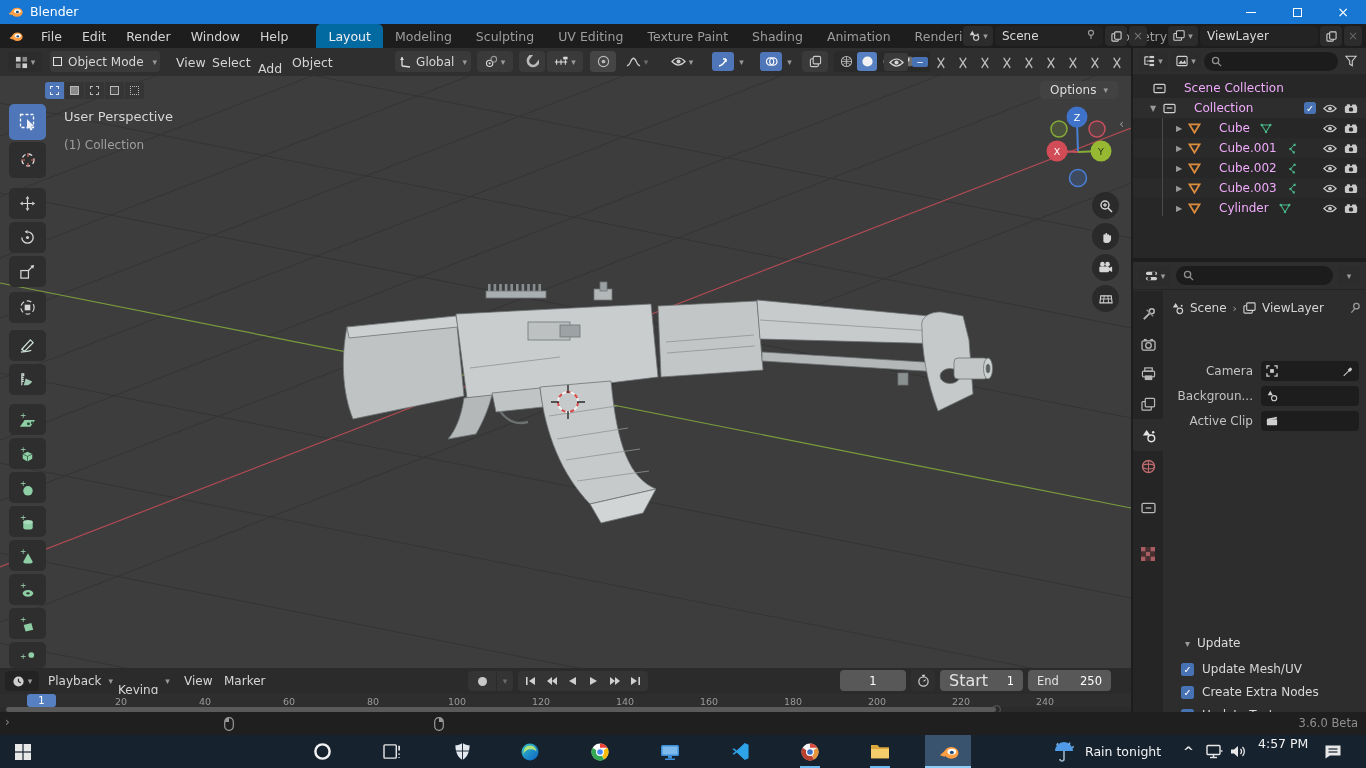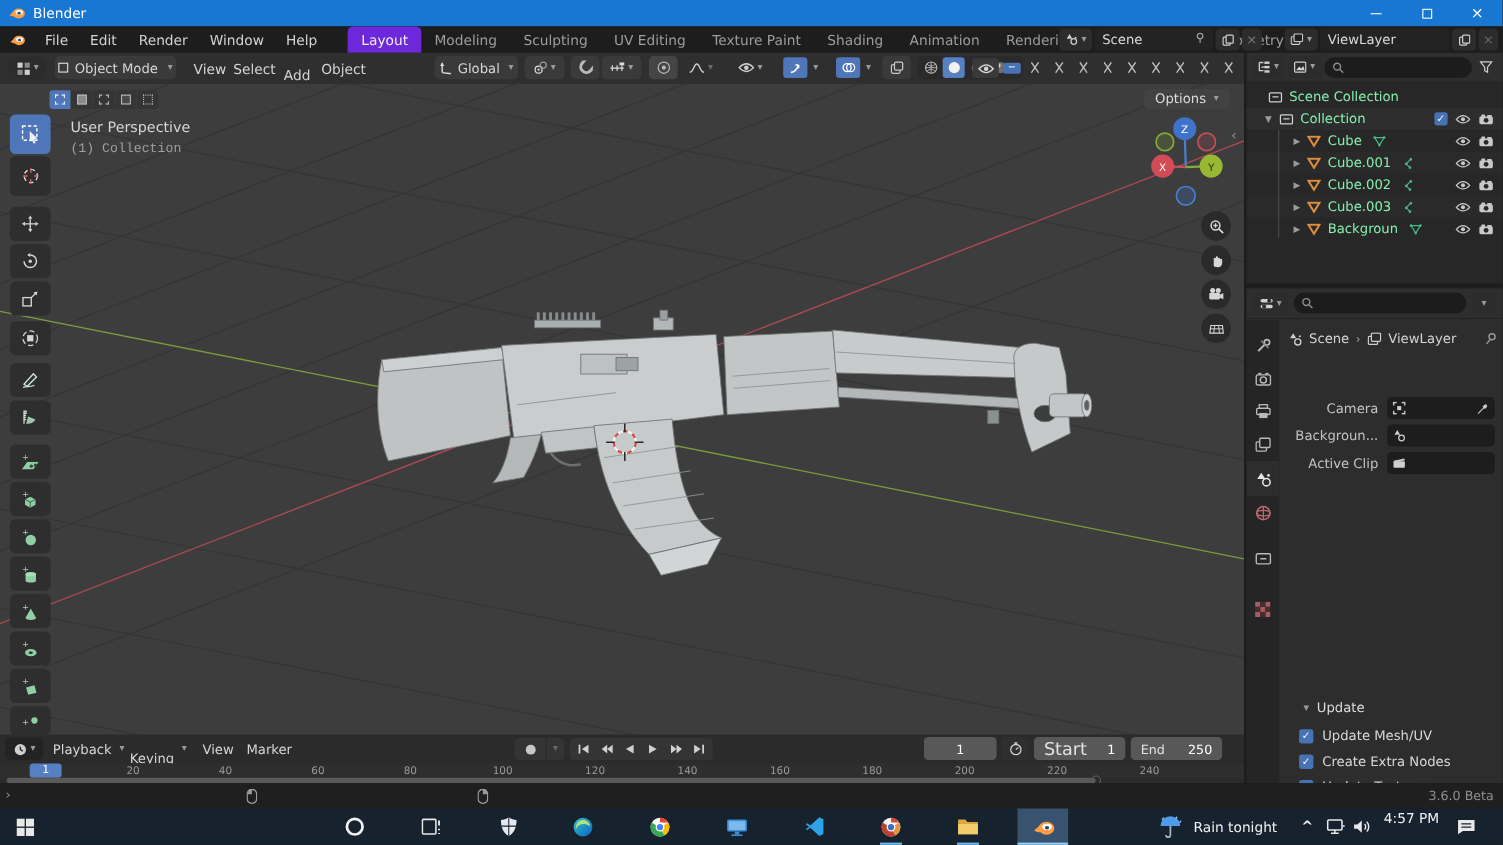--- a/index.html
+++ b/index.html
@@ -6,38 +6,38 @@
   html,body { width:1366px; height:768px; overflow:hidden; background:#1d1d1d;
     font-family:"DejaVu Sans","Liberation Sans",sans-serif; }
   .r { position:absolute; }
   .flex { display:flex; align-items:center; }
   .txt { color:#d6d6d6; font-size:12.5px; white-space:nowrap; }
   .dim { color:#9d9d9d; }
   .chev { color:#9a9a9a; font-size:9px; margin-left:3px; }
   .btn { background:#3a3a3a; border-radius:4px; display:flex; align-items:center; justify-content:center; }
   .menu-item { padding:0 10px; height:24px; display:flex; align-items:center; color:#d4d4d4; font-size:12.5px; cursor:default; }
   .tab { padding:0 12px; height:24px; display:flex; align-items:center; color:#9d9d9d; font-size:12.5px; white-space:nowrap; }
-  .tab.active { background:#6d28d9; color:#f0f0f0; border-radius:5px 5px 0 0; }
+  .tab.active { background:#0369a1; color:#f0f0f0; border-radius:5px 5px 0 0; }
   .field { background:#232323; border-radius:4px; height:20px; display:flex; align-items:center; padding:0 7px; color:#dadada; font-size:12px; }
   .icon-btn { background:#2c2c2c; border-radius:4px; height:20px; display:flex; align-items:center; justify-content:center; padding:0 4px; }
   .cb { width:13px; height:13px; background:#4772b3; border-radius:2.5px; color:#fff; font-size:9.5px;
     display:flex; align-items:center; justify-content:center; flex:none; }
   .eye-cam { display:flex; gap:7px; margin-left:auto; align-items:center; }
   .tick { position:absolute; width:40px; text-align:center; color:#9a9a9a; font-size:9.5px; top:2px; }
   .tick:nth-of-type(1){left:101px}.tick:nth-of-type(2){left:185px}.tick:nth-of-type(3){left:269px}
   .tick:nth-of-type(4){left:353px}.tick:nth-of-type(5){left:437px}.tick:nth-of-type(6){left:521px}
   .tick:nth-of-type(7){left:605px}.tick:nth-of-type(8){left:689px}.tick:nth-of-type(9){left:773px}
   .tick:nth-of-type(10){left:857px}.tick:nth-of-type(11){left:941px}.tick:nth-of-type(12){left:1025px}
   .tool-btn { position:absolute; left:9px; width:37px; height:31px; background:#2e2e2e; border-radius:5px;
     display:flex; align-items:center; justify-content:center; }
   .tool-btn.active { background:#4f76b8; }
   .xg { color:#bdbdbd; font-size:13px; transform:scaleY(1.45); display:inline-block; width:22px; text-align:center; }
   .tb-cell { position:absolute; top:0; width:46px; height:33px; display:flex; align-items:center; justify-content:center; }
   .o-row { display:flex; align-items:center; height:20px; padding-right:8px; }
-  .o-name { color:#86efac; font-size:12px; margin-left:6px; white-space:nowrap; }
+  .o-name { color:#f0abfc; font-size:12px; margin-left:18px; white-space:nowrap; }
   .tri { color:#9a9a9a; font-size:8px; width:12px; text-align:center; flex:none; }
   input { outline:none; }
 </style>
 </head>
 <body>
 
 <div class="r flex" style="left:0;top:0;width:1366px;height:24px;background:#1877d2;">
   <span class="r" style="left:7px;top:4px;">
     <svg width="16" height="15" viewBox="0 0 20 18">
         <path d="M2,12 L9,5.5 L13,7 L6,13.5 Z" fill="#ff9e42"></path>
@@ -404,21 +404,21 @@
     <span class="flex" style="width:19px;height:17px;background:#353535;justify-content:center;">
         <span style="width:9px;height:9px;border:1px solid #b9b9b9;display:inline-block;background:#4a4a4a;"></span>
       </span>
     <span class="flex" style="width:19px;height:17px;background:#353535;border-radius:0 3px 3px 0;justify-content:center;">
         <span style="width:9px;height:9px;border:1px dotted #b9b9b9;display:inline-block;"></span>
       </span>
   </div>
 
   <div class="r" style="left:64px;top:33px;">
     <div style="color:#d6d6d6;font-size:13px;">User Perspective</div>
-    <div style="color:#9f9f9f;font-size:12px;margin-top:4px;font-family:Liberation Mono, monospace;">(1) Collection</div>
+    <div style="color:#9f9f9f;font-size:12px;margin-top:14px;">(1) Collection</div>
   </div>
 
   <div class="r btn" style="left:1040px;top:5px;width:78px;height:18px;background:#424242;gap:4px;">
     <span style="color:#dcdcdc;font-size:12px;">Options</span>
     <span class="chev">▾</span>
   </div>
   <div class="r" style="left:1119px;top:40px;color:#8f8f8f;font-size:13px;">‹</div>
 
   <svg class="r" style="left:1037px;top:30px;" width="84" height="84" viewBox="0 0 84 84">
     <line x1="41" y1="46" x2="40" y2="15" stroke="#4a7fd6" stroke-width="2"></line>
@@ -834,21 +834,21 @@
             <rect x="3" y="1" width="4" height="2.8" rx="1" fill="#c8c8c8"></rect>
             <rect x="9" y="1.4" width="5" height="2.4" rx="1" fill="#c8c8c8"></rect>
           </svg>
       </span>
     </div>
     <div class="o-row" style="padding-left:40px;">
       <span class="tri">▶</span>
       <svg width="13" height="11" viewBox="0 0 14 12" style="margin-left:3px;">
           <path d="M1.5,1.5 H12.5 L7,10.5 Z" fill="none" stroke="#dd8d3f" stroke-width="2"></path>
         </svg>
-      <span class="o-name">Backgroun</span>
+      <span class="o-name">Cylinder</span>
       <svg width="12" height="11" viewBox="0 0 14 12" style="margin-left:10px;">
           <path d="M2,2 H12 L7,10 Z" fill="none" stroke="#49b88a" stroke-width="1.2"></path>
           <circle cx="2" cy="2" r="1.4" fill="#49b88a"></circle>
           <circle cx="12" cy="2" r="1.4" fill="#49b88a"></circle>
           <circle cx="7" cy="10" r="1.4" fill="#49b88a"></circle>
         </svg>
       <span class="eye-cam">
         <svg width="14" height="9" viewBox="0 0 16 10">
             <path d="M1,5 Q8,-2.5 15,5 Q8,12.5 1,5 Z" fill="none" stroke="#c8c8c8" stroke-width="1.3"></path>
             <circle cx="8" cy="5" r="2.1" fill="#c8c8c8"></circle>

